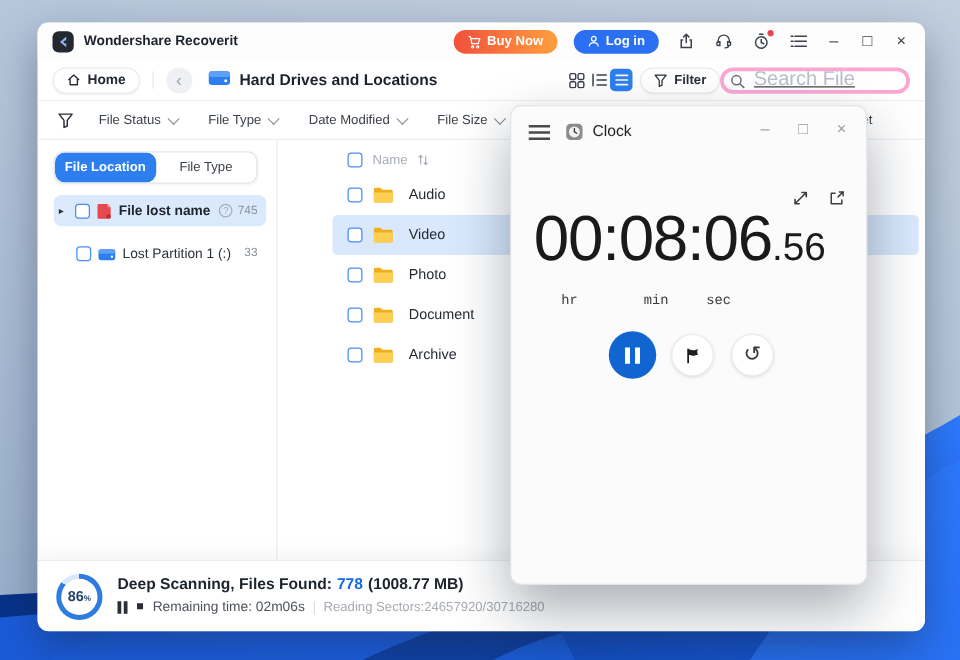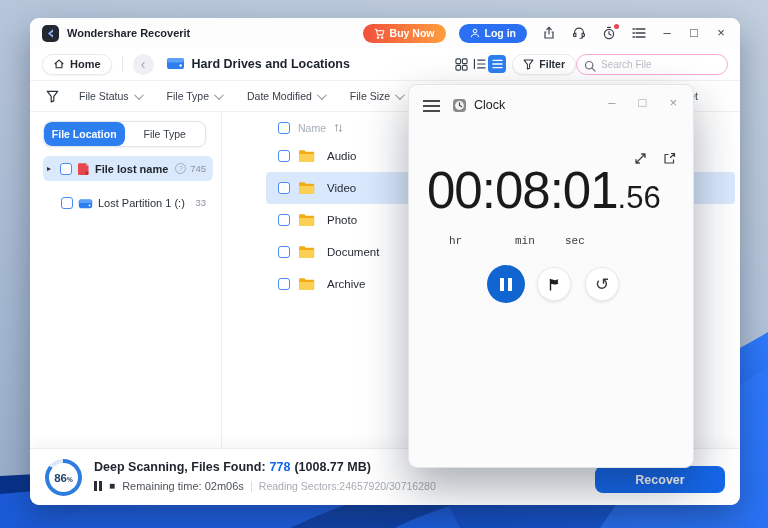--- a/index.html
+++ b/index.html
@@ -45,23 +45,23 @@
   .crumb-icon { margin-left:12px; }
   .breadcrumb { font-size:12.5px; font-weight:700; color:#1d232c; margin-left:7px; }
   .nav-right { margin-left:auto; display:flex; align-items:center; gap:0; }
   .view-ico { width:18px; height:18px; display:flex; align-items:center; justify-content:center; }
   .view-active { background:#2d7ff0; border-radius:4px; }
   .filter-btn { height:21px; display:flex; align-items:center; gap:5px; padding:0 10px;
     background:#fff; border:1px solid #e8eaee; border-radius:11px; font-size:10.5px;
     font-weight:700; color:#2a3039; cursor:pointer; box-shadow:0 1px 2px rgba(0,0,0,.05);
     font-family:"Liberation Sans",sans-serif; margin-left:6px;}
   .search-box { position:relative; width:152px; }
-  .search-box input { width:100%; height:21px; border:1px solid #f9a8d4; border-radius:11px;
-    padding:0 8px 0 24px; font-size:10px; color:#444; outline:none;
-    font-family:"Liberation Sans",sans-serif; }
+  .search-box input { width:100%; height:21px; border:3px solid #f9a8d4; border-radius:11px;
+    padding:0 8px 0 24px; font-size:16px; color:#444; outline:none;
+    font-family:"Liberation Sans",sans-serif;text-decoration:underline; }
   .search-box input::placeholder { color:#b9bfc8; }
   .search-glass { position:absolute; left:8px; top:4px; }
 
   .filterbar { height:31px; display:flex; align-items:center; padding:0 16px;
     border-bottom:1px solid #eef0f3; }
   .dropdown { display:flex; align-items:center; gap:5px; margin-left:26px; cursor:pointer; }
   .dropdown:first-of-type { margin-left:20px; }
   .dd-label { font-size:10.5px; color:#3a404a; }
   .caret { width:7px; height:7px; border-right:1.4px solid #8b919b; border-bottom:1.4px solid #8b919b;
     transform:rotate(45deg) translateY(-2px); }
@@ -401,21 +401,20 @@
     <div class="scan-line2">
       <span class="pbars">
           <i></i>
           <i></i>
         </span>
       <span class="stop-g">■</span>
       <span class="rem"><span>Remaining time:</span> <span>02m06s</span></span>
       <span class="sect-sep"></span>
       <span class="sectors">Reading Sectors:24657920/30716280</span>
     </div>
-    <button class="recover-btn">Recover</button>
   </div>
 </div>
 
 <div class="clock-window">
   <span class="ck-burger">
       <i></i>
       <i></i>
       <i></i>
     </span>
   <span class="ck-appicon">
@@ -444,21 +443,21 @@
           <path d="M8.5 6.5 L12.5 2.5 M9.5 2.5 H12.5 V5.5" fill="none" stroke="#3f3f3f" stroke-width="1.2" stroke-linecap="round"></path>
         </svg>
     </span>
   </span>
 
   <div class="digits">
     <span class="big">00</span>
     <span class="big">:</span>
     <span class="big">08</span>
     <span class="big">:</span>
-    <span class="big">01</span>
+    <span class="big">06</span>
     <span class="frac">.56</span>
   </div>
   <span class="unit u-hr">hr</span>
   <span class="unit u-min">min</span>
   <span class="unit u-sec">sec</span>
 
   <div class="ck-btns">
     <button class="btn-circle btn-pause">
         <i></i>
         <i></i>

